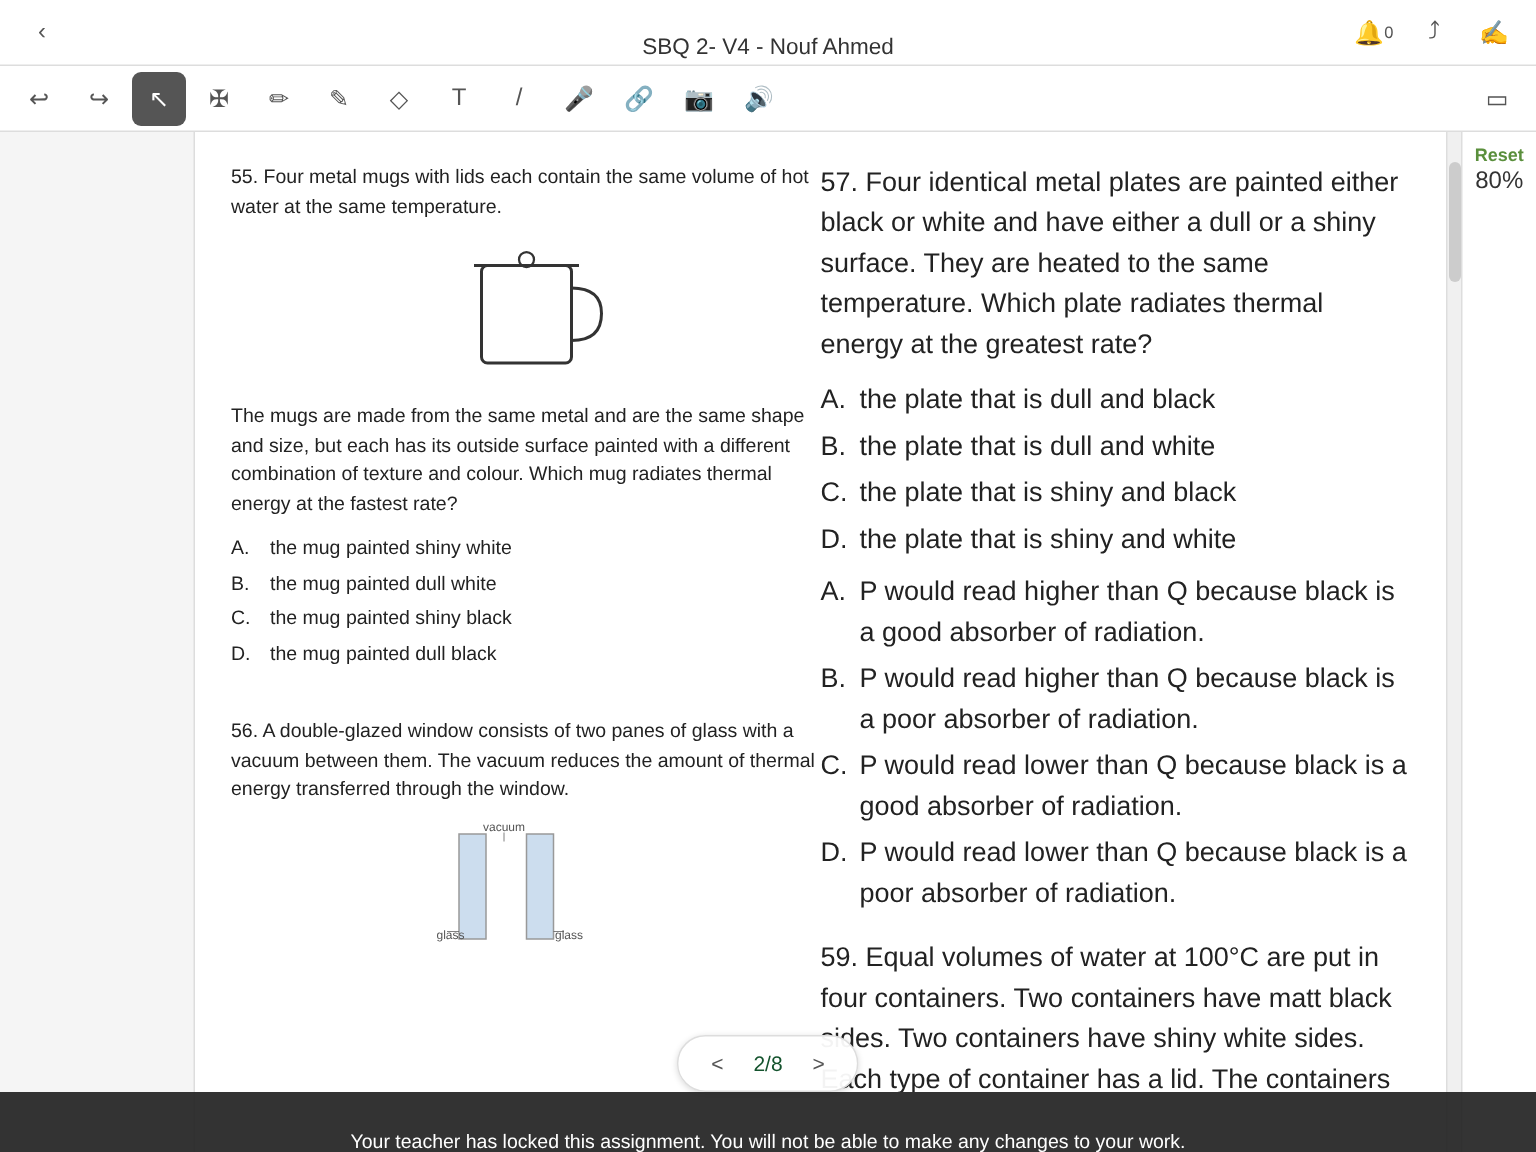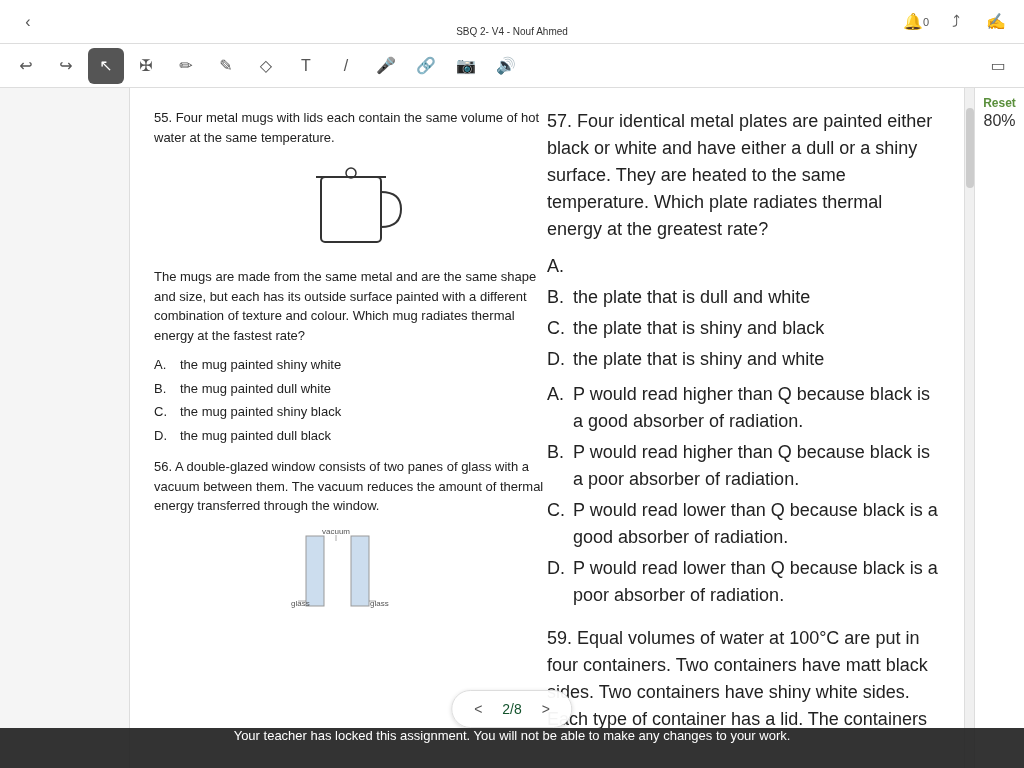--- a/index.html
+++ b/index.html
@@ -11,21 +11,21 @@
       height: 44px;
       background: #fff;
       border-bottom: 1px solid #ddd;
       display: flex;
       align-items: center;
       justify-content: space-between;
       padding: 0 12px;
       position: relative;
     }
     #top-bar-left { display: flex; align-items: center; gap: 8px; }
-    #top-bar-center { position: absolute; left: 50%; transform: translateX(-50%); font-size: 10px; font-weight: 500; color: #333; margin-top: 20px; }
+    #top-bar-center { position: absolute; left: 50%; transform: translateX(-50%); font-size: 15px; font-weight: 500; color: #333; margin-top: 20px; }
     #top-bar-right { display: flex; align-items: center; gap: 8px; }
 
     .top-icon-btn {
       width: 32px; height: 32px;
       display: flex; align-items: center; justify-content: center;
       border-radius: 4px; cursor: pointer; color: #555; font-size: 16px;
       background: transparent; border: none;
     }
 
     
@@ -140,21 +140,21 @@
     #page-info { font-size: 14px; color: #14532d; }
 
     
     #locked-bar {
       position: absolute;
       bottom: 0; left: 0; right: 0;
       height: 40px;
       background: rgba(30,30,30,0.9);
       color: #fff;
       display: flex;
-      align-items: flex-start;
+      align-items: flex-end;
       justify-content: center;
       font-size: 13px;
     }
 
     
     #left-nav {
       position: absolute;
       top: 88px; left: 0;
       width: 130px;
       height: calc(768px - 88px);
@@ -276,21 +276,21 @@
       <div class="option-item">
         <span class="option-letter">C.</span>
         <span>the mug painted shiny black</span>
       </div>
       <div class="option-item">
         <span class="option-letter">D.</span>
         <span>the mug painted dull black</span>
       </div>
     </div>
 
-    <div style="margin-top:12px" class="question-text">
+    <div style="margin-top:32px" class="question-text">
       <p>56. A double-glazed window consists of two panes of glass with a vacuum between them. The vacuum reduces the amount of thermal energy transferred through the window.</p>
     </div>
 
     <svg class="window-diagram" viewBox="0 0 150 90">
 
       <rect x="30" y="10" width="18" height="70" fill="#cde" stroke="#999" stroke-width="1"></rect>
 
       <rect x="75" y="10" width="18" height="70" fill="#cde" stroke="#999" stroke-width="1"></rect>
 
       <rect x="48" y="10" width="27" height="70" fill="none" stroke="none"></rect>
@@ -305,20 +305,21 @@
   </div>
 
   <div id="right-panel">
 
     <div class="question-text">
       <p>57. Four identical metal plates are painted either black or white and have either a dull or a shiny surface. They are heated to the same temperature. Which plate radiates thermal energy at the greatest rate?</p>
     </div>
     <div class="options-list">
       <div class="option-item">
         <span class="option-letter">A.</span>
+        <span>the plate that is dull and black</span>
       </div>
       <div class="option-item">
         <span class="option-letter">B.</span>
         <span>the plate that is dull and white</span>
       </div>
       <div class="option-item">
         <span class="option-letter">C.</span>
         <span>the plate that is shiny and black</span>
       </div>
       <div class="option-item">

